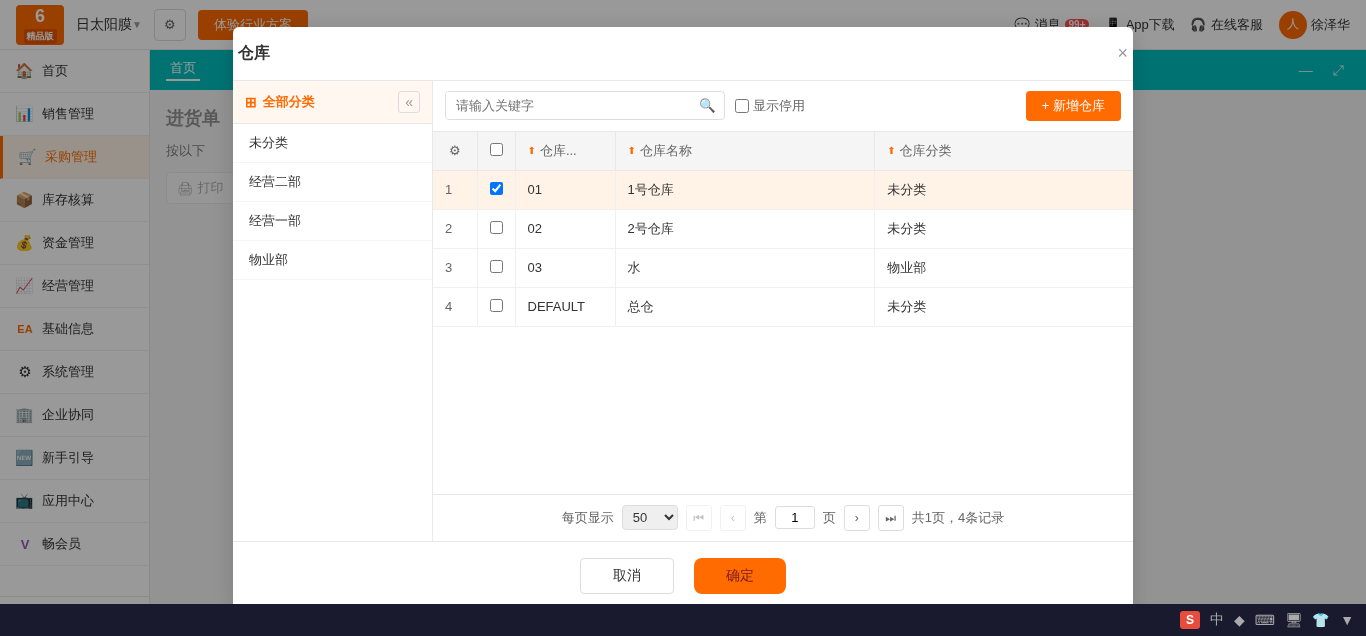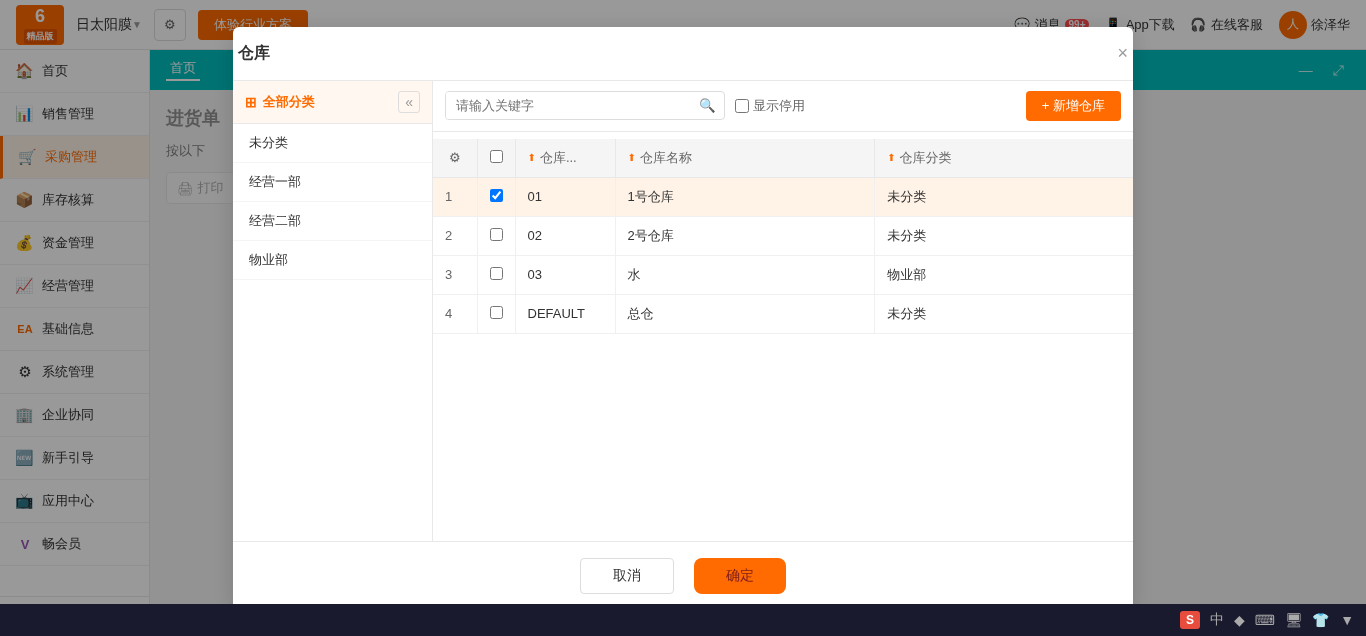--- a/index.html
+++ b/index.html
@@ -171,21 +171,21 @@
     .category-collapse { cursor: pointer; color: #999; border: none; background: none; font-size: 14px; padding: 2px 6px; border: 1px solid #ddd; border-radius: 3px; }
     .category-item {
       padding: 10px 16px;
       cursor: pointer;
       color: #333;
       font-size: 13px;
       border-bottom: 1px solid #f5f5f5;
     }
 
     
-    .table-panel { flex: 1; display: flex; flex-direction: column; overflow: hidden; gap: 7px; }
+    .table-panel { flex: 1; display: flex; flex-direction: column; overflow: hidden; }
 
     .table-toolbar {
       padding: 10px 12px;
       display: flex;
       align-items: center;
       gap: 10px;
       border-bottom: 1px solid #e8e8e8;
     }
     .search-box {
       display: flex;
@@ -501,24 +501,24 @@
           <div class="category-all">
             <span class="category-grid-icon">⊞</span>
             <span>全部分类</span>
           </div>
           <button class="category-collapse">«</button>
         </div>
         <div class="category-item">
           <span>未分类</span>
         </div>
         <div class="category-item">
+          <span>经营二部</span>
+        </div>
+        <div class="category-item">
           <span>经营一部</span>
-        </div>
-        <div class="category-item">
-          <span>经营二部</span>
         </div>
         <div class="category-item">
           <span>物业部</span>
         </div>
       </div>
 
       <div class="table-panel">
 
         <div class="table-toolbar">
           <div class="search-box">
@@ -590,20 +590,36 @@
     <td class="td-num">4</td>
     <td class="td-check"><input type="checkbox" style=""></td>
     <td>DEFAULT</td>
     <td>总仓</td>
     <td>未分类</td>
   </tr>
               </tbody>
           </table>
         </div>
 
+        <div class="pagination">
+          <span>每页显示</span>
+          <select class="page-size-select">
+            <option>50</option>
+            <option>100</option>
+            <option>200</option>
+          </select>
+          <button class="page-btn" disabled="">⏮</button>
+          <button class="page-btn" disabled="">‹</button>
+          <span>第</span>
+          <input class="page-input" type="text" value="1" style="">
+          <span>页</span>
+          <button class="page-btn">›</button>
+          <button class="page-btn">⏭</button>
+          <span>共1页，4条记录</span>
+        </div>
       </div>
     </div>
 
     <div class="modal-footer">
       <button class="btn-cancel">取消</button>
       <button class="btn-confirm">确定</button>
     </div>
   </div>
 </div>
 

